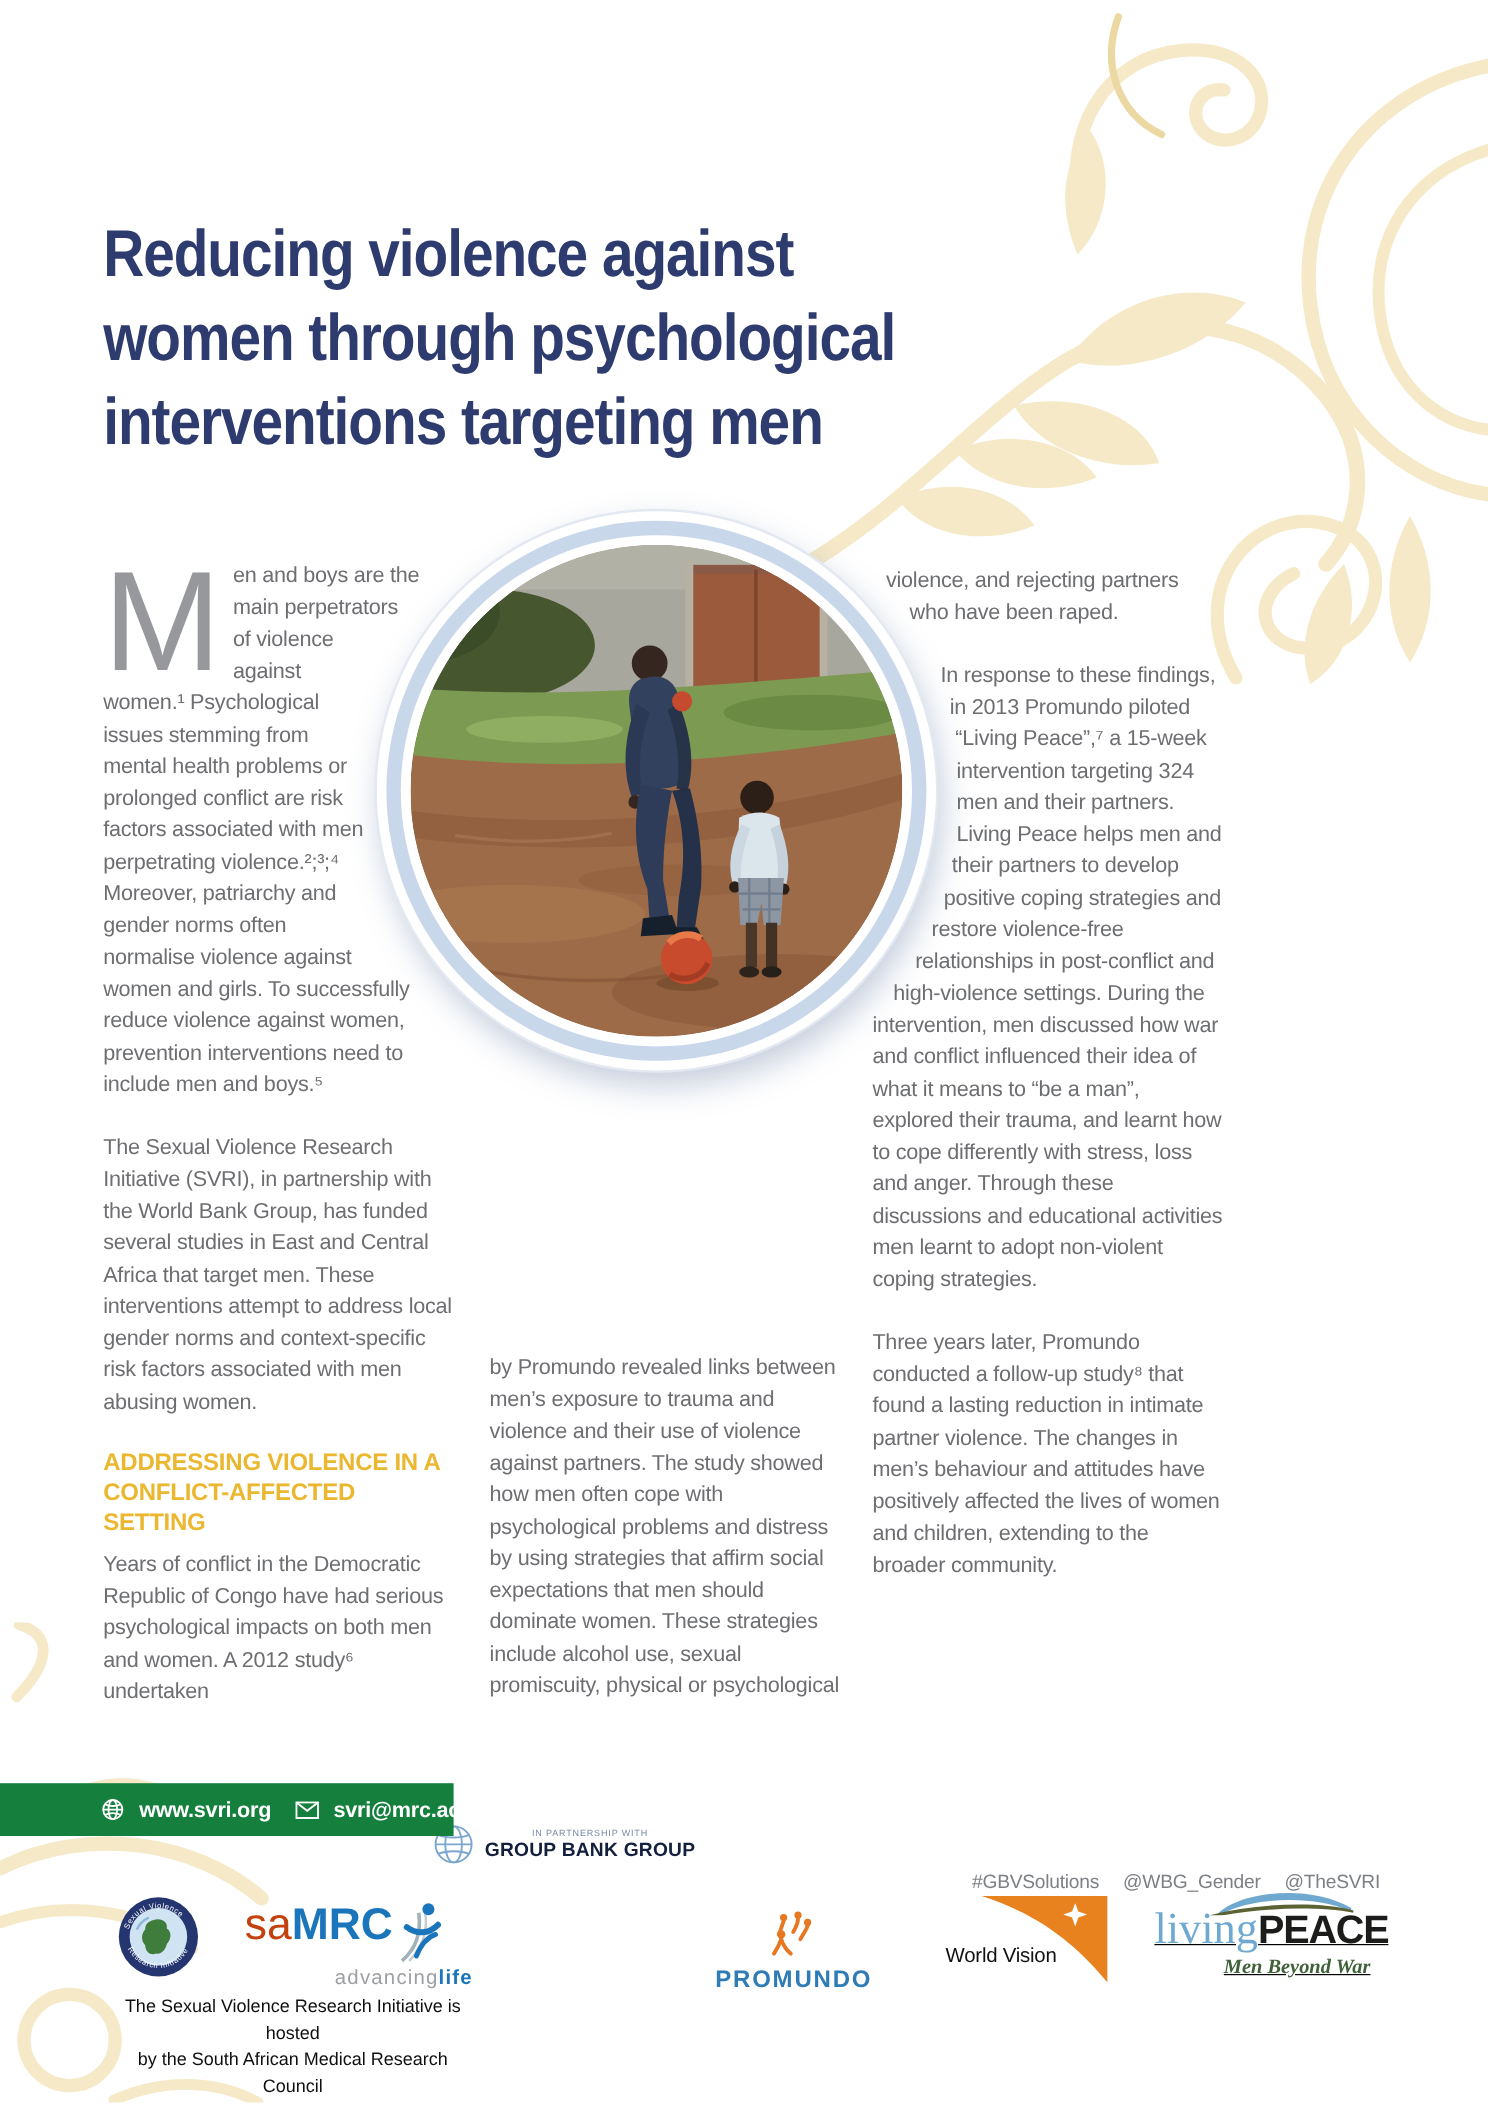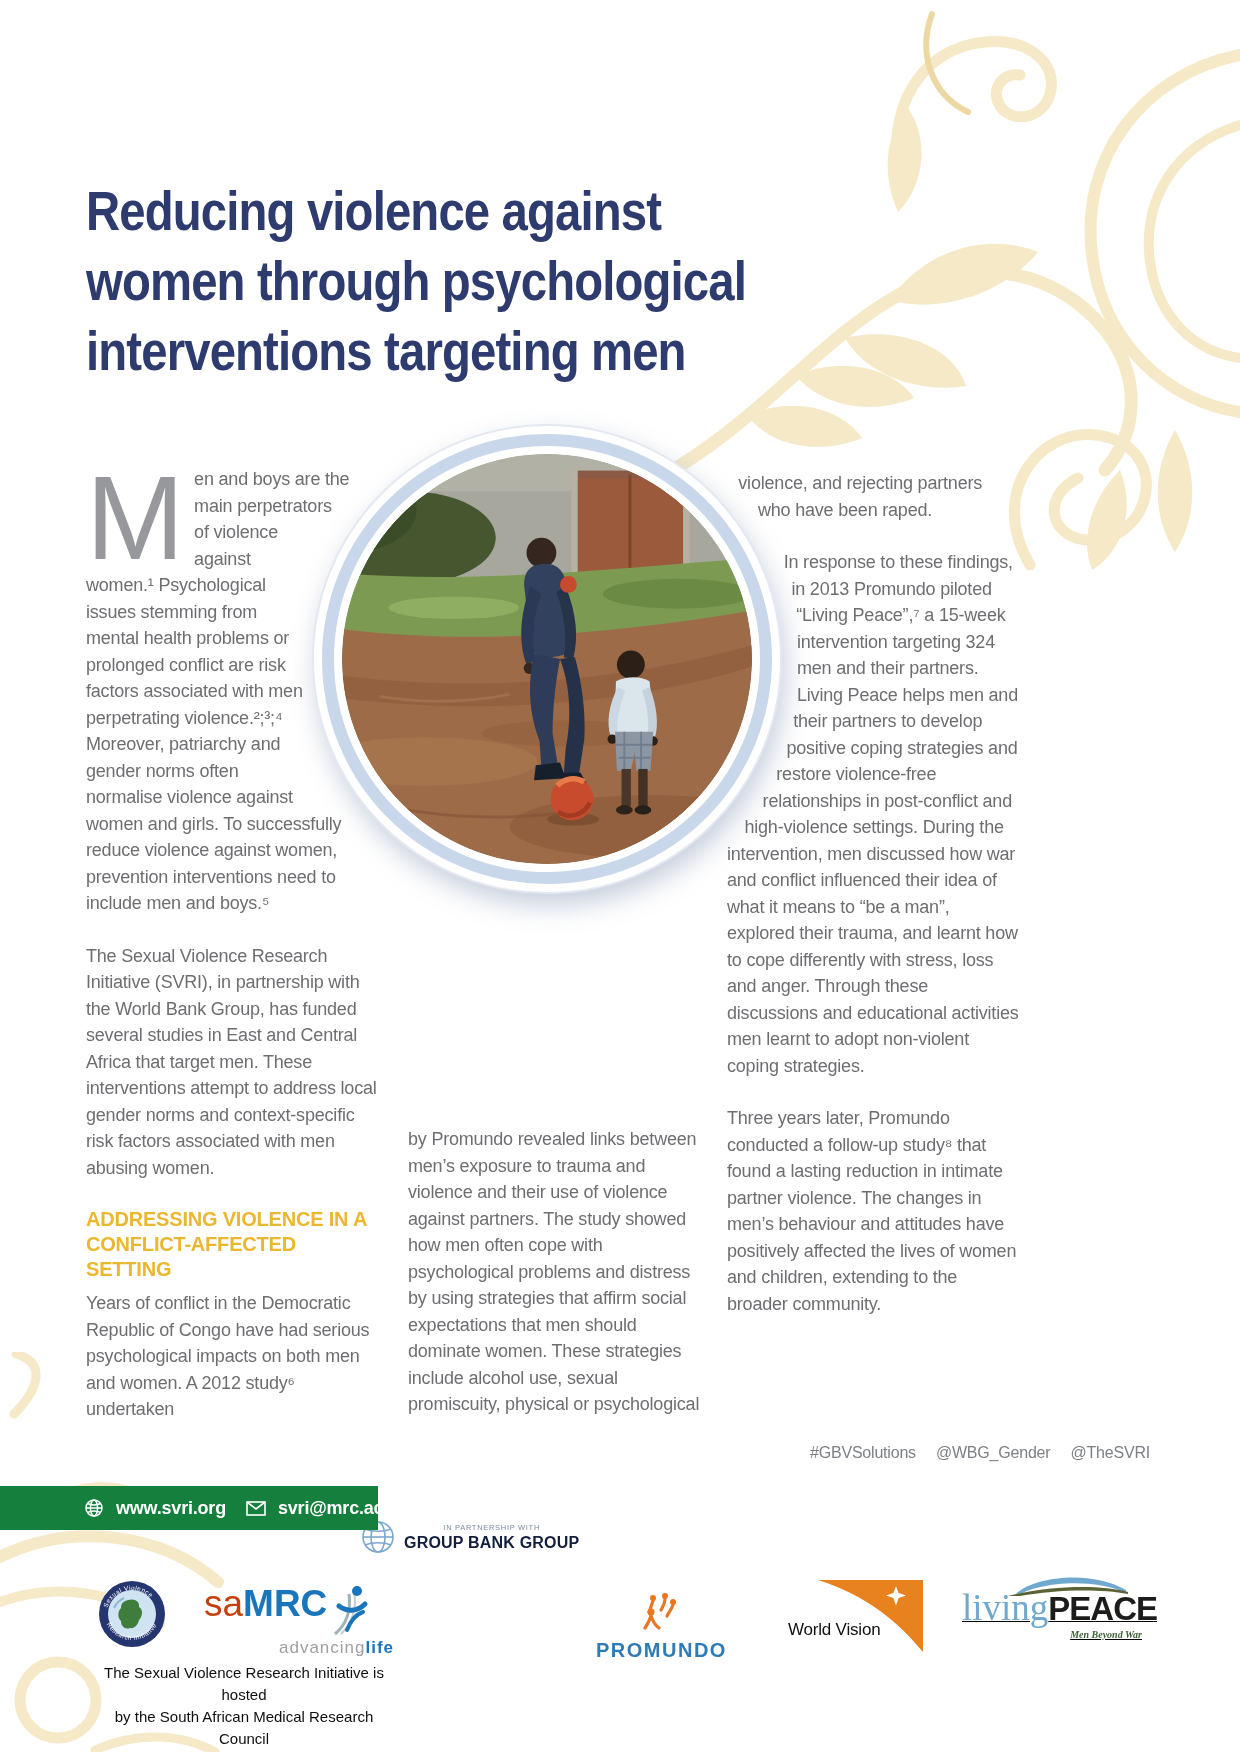--- a/index.html
+++ b/index.html
@@ -43,21 +43,21 @@
   .subhead{margin:4px 0 8px 0;font-size:20px;line-height:25px;font-weight:bold;
            color:#eab72f;letter-spacing:-0.2px;}
 
   
   .bar{position:absolute;left:0;top:1486px;width:378px;height:44px;background:#15803d;z-index:5;
        display:flex;align-items:center;gap:10px;padding-left:84px;box-sizing:border-box;}
   .bar a{color:#ffffff;text-decoration:none;font-weight:bold;font-size:18px;letter-spacing:-0.2px;}
   .bar .icn{display:inline-flex;margin-right:2px;}
   .bar .gap{width:14px;}
 
-  .social{position:absolute;left:810px;top:1444px;z-index:3;display:flex;gap:20px;
+  .social{position:absolute;left:810px;top:1560px;z-index:3;display:flex;gap:20px;
           color:#7d8084;font-size:16px;letter-spacing:-0.2px;}
   .social a{color:#7d8084;text-decoration:none;}
 
   
   .logo{position:absolute;z-index:3;}
   .svri-logo{left:98px;top:1580px;}
   .samrc{left:204px;top:1584px;}
   .samrc-row{display:flex;align-items:flex-start;}
   .samrc .sa{font-size:37px;color:#c2410c;line-height:40px;}
   .samrc .mrc{font-size:37px;color:#1b75bb;font-weight:bold;line-height:40px;}
@@ -70,21 +70,21 @@
   .prom-text{font-size:20px;font-weight:bold;color:#2e7bb5;letter-spacing:1.5px;}
   .wv{left:788px;top:1580px;width:135px;height:78px;}
   .wv svg{position:absolute;left:0;top:0;}
   .wv-text{position:absolute;left:0;top:40px;font-size:17px;font-weight:normal;color:#111111;letter-spacing:-0.2px;}
   .lp{left:962px;top:1574px;width:180px;text-decoration:underline;}
   .lp-dome{position:absolute;right:14px;top:0;}
   .lp-row{position:relative;margin-top:12px;white-space:nowrap;}
   .lp-living{font-family:"Liberation Serif",serif;font-size:37px;color:#6fa9cf;}
   .lp-peace{font-size:33px;font-weight:bold;color:#1c1c1a;letter-spacing:-1px;}
   .lp-tag{font-family:"Liberation Serif",serif;font-style:italic;font-weight:bold;
-          font-size:10px;color:#3e6137;text-align:right;margin-top:0px;}
+          font-size:17px;color:#3e6137;text-align:right;margin-top:0px;}
 
   .footnote{position:absolute;left:88px;top:1662px;width:312px;z-index:3;text-align:center;
             color:#0f0f0f;font-size:15px;line-height:22px;}
 </style>
 </head>
 <body>
 
 <div class="page">
 
   <svg class="flourish-tr" width="640" height="570" viewBox="0 0 640 570">

